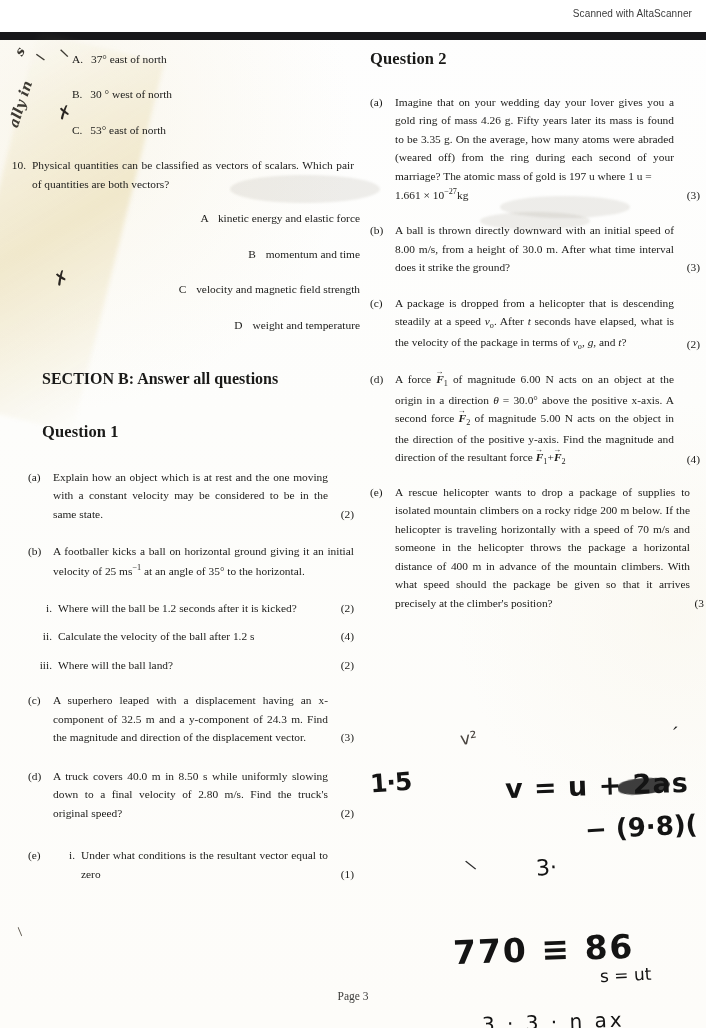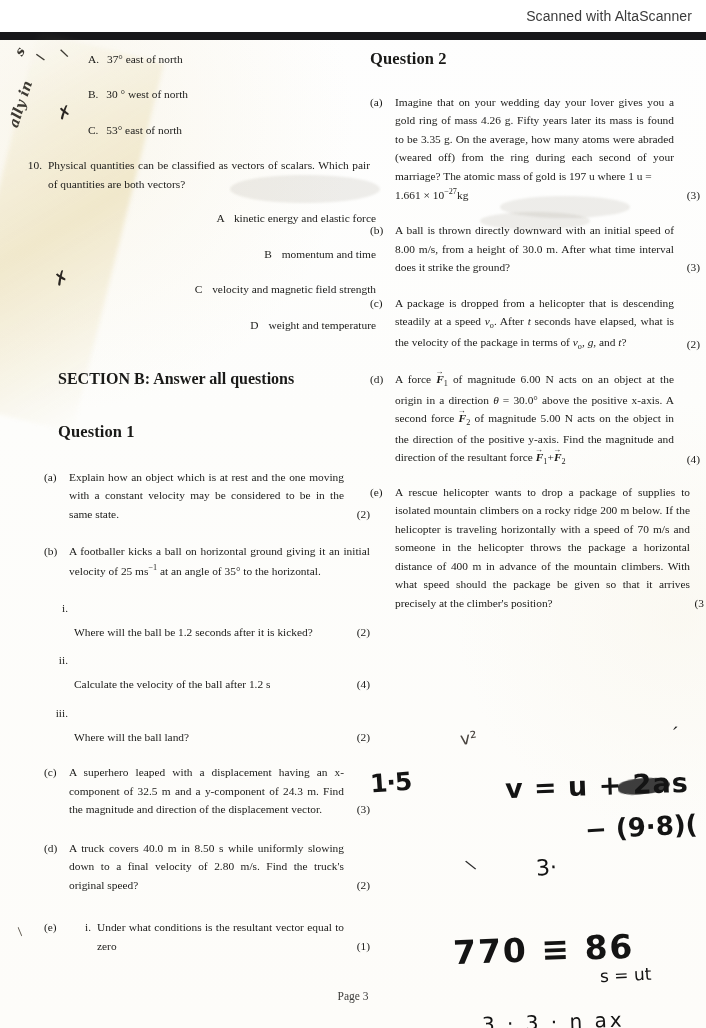--- a/index.html
+++ b/index.html
@@ -20,33 +20,33 @@
       linear-gradient(180deg,#fefefe 0%,#fdfdfb 40%,#fdfcf9 100%);
   }
   
   .scan-header{
     position:absolute;left:0;top:0;width:706px;height:32px;
     background:#ffffff;
   }
   .scan-label{
     position:absolute;right:14px;top:8px;
     font-family:"Liberation Sans", sans-serif;
-    font-size:14px;color:#3b3b3b;letter-spacing:.1px;
+    font-size:10px;color:#3b3b3b;letter-spacing:.1px;
     white-space:nowrap;
   }
   .black-bar{
     position:absolute;left:0;top:32px;width:706px;height:8px;
     background:#17171a;
   }
   
   .col{
     position:absolute;top:40px;
     font-size:11.4px;line-height:1.62;
   }
-  .col-left{ left:16px; width:360px; }
+  .col-left{ left:0px; width:360px; }
   .col-right{ left:360px; width:346px; }
 
   
   .q-head{
     font-weight:bold;font-size:16.5px;
     font-family:"Liberation Serif", serif;
     letter-spacing:.1px;
   }
   .sec-head{
     font-weight:bold;font-size:16px;
@@ -65,21 +65,21 @@
     text-justify:inter-word;
     hyphens:none;
   }
   .item .marks{
     flex:0 0 auto;width:26px;text-align:right;
     align-self:flex-end;
   }
   
   .sub{ position:relative; display:flex; margin-left:30px; }
   .sub .rtag{ flex:0 0 auto;width:22px;text-align:right;padding-right:6px; }
-  .sub .body{ flex:1 1 auto;margin-top:24px; }
+  .sub .body{ flex:1 1 auto; }
   .sub .marks{ flex:0 0 auto;width:26px;text-align:right;align-self:flex-end; }
 
   
   .mcq{ margin-left:72px; }
   .mcq-d{ margin-left:68px; }
 
   .opt-row{ position:relative;margin-bottom:17px; }
 
   .numbered{ display:flex; }
   .numbered .num{ flex:0 0 auto;width:26px;text-align:right;padding-right:6px; }

